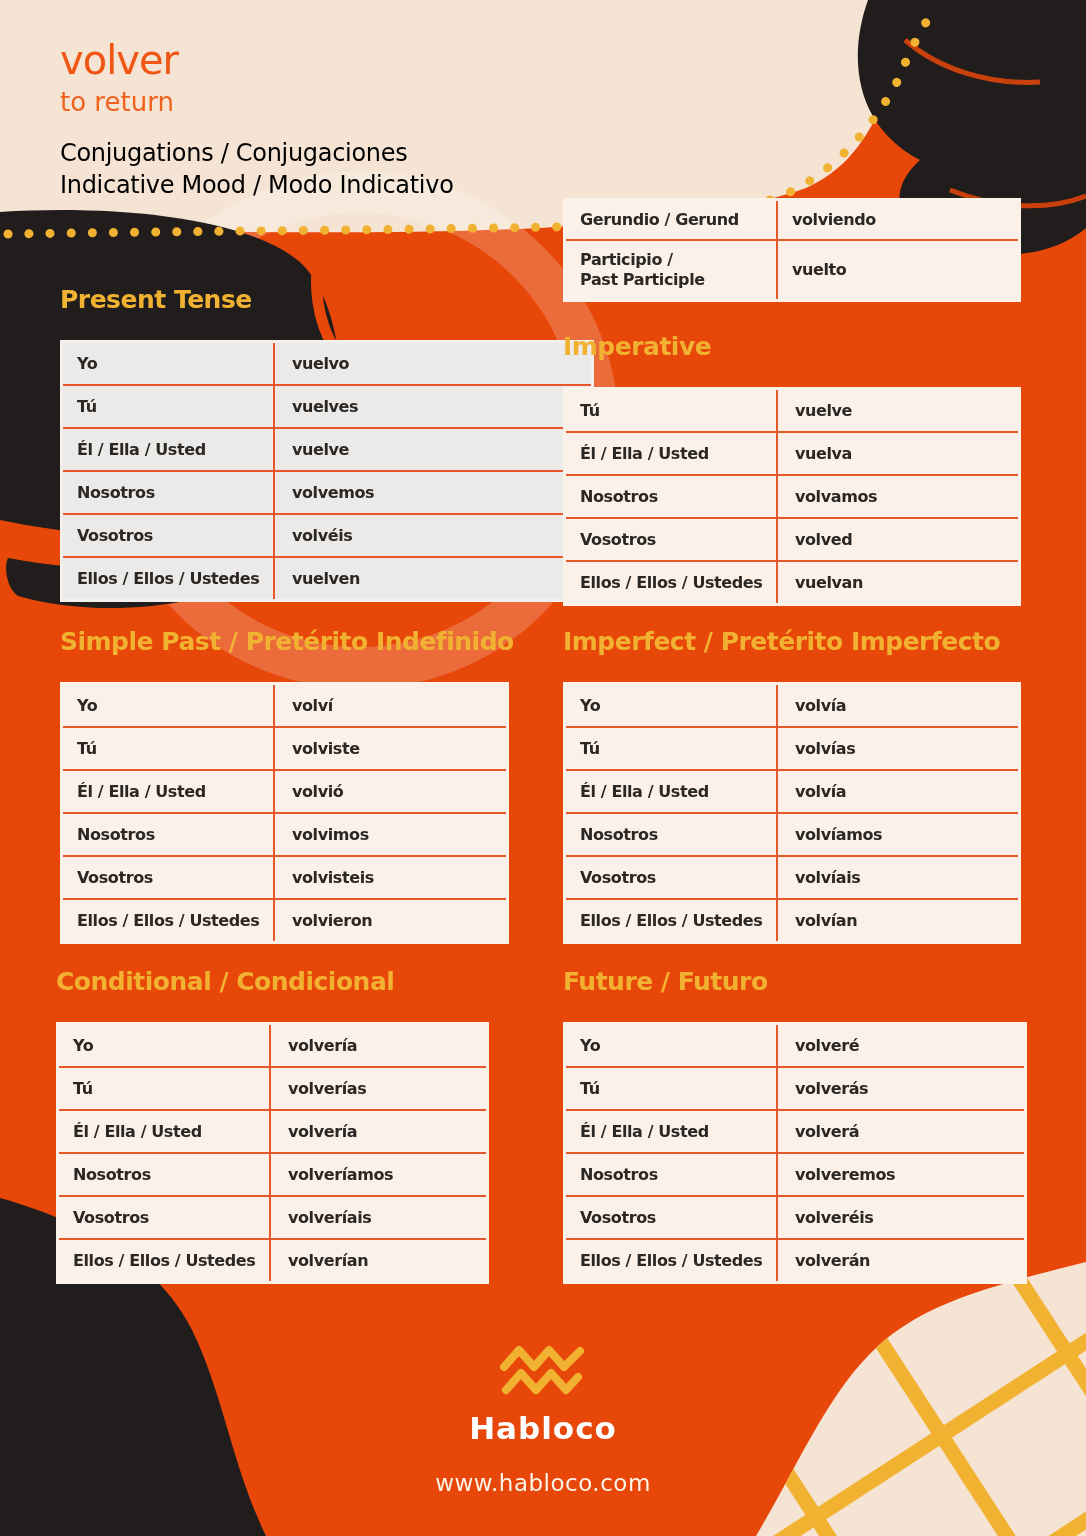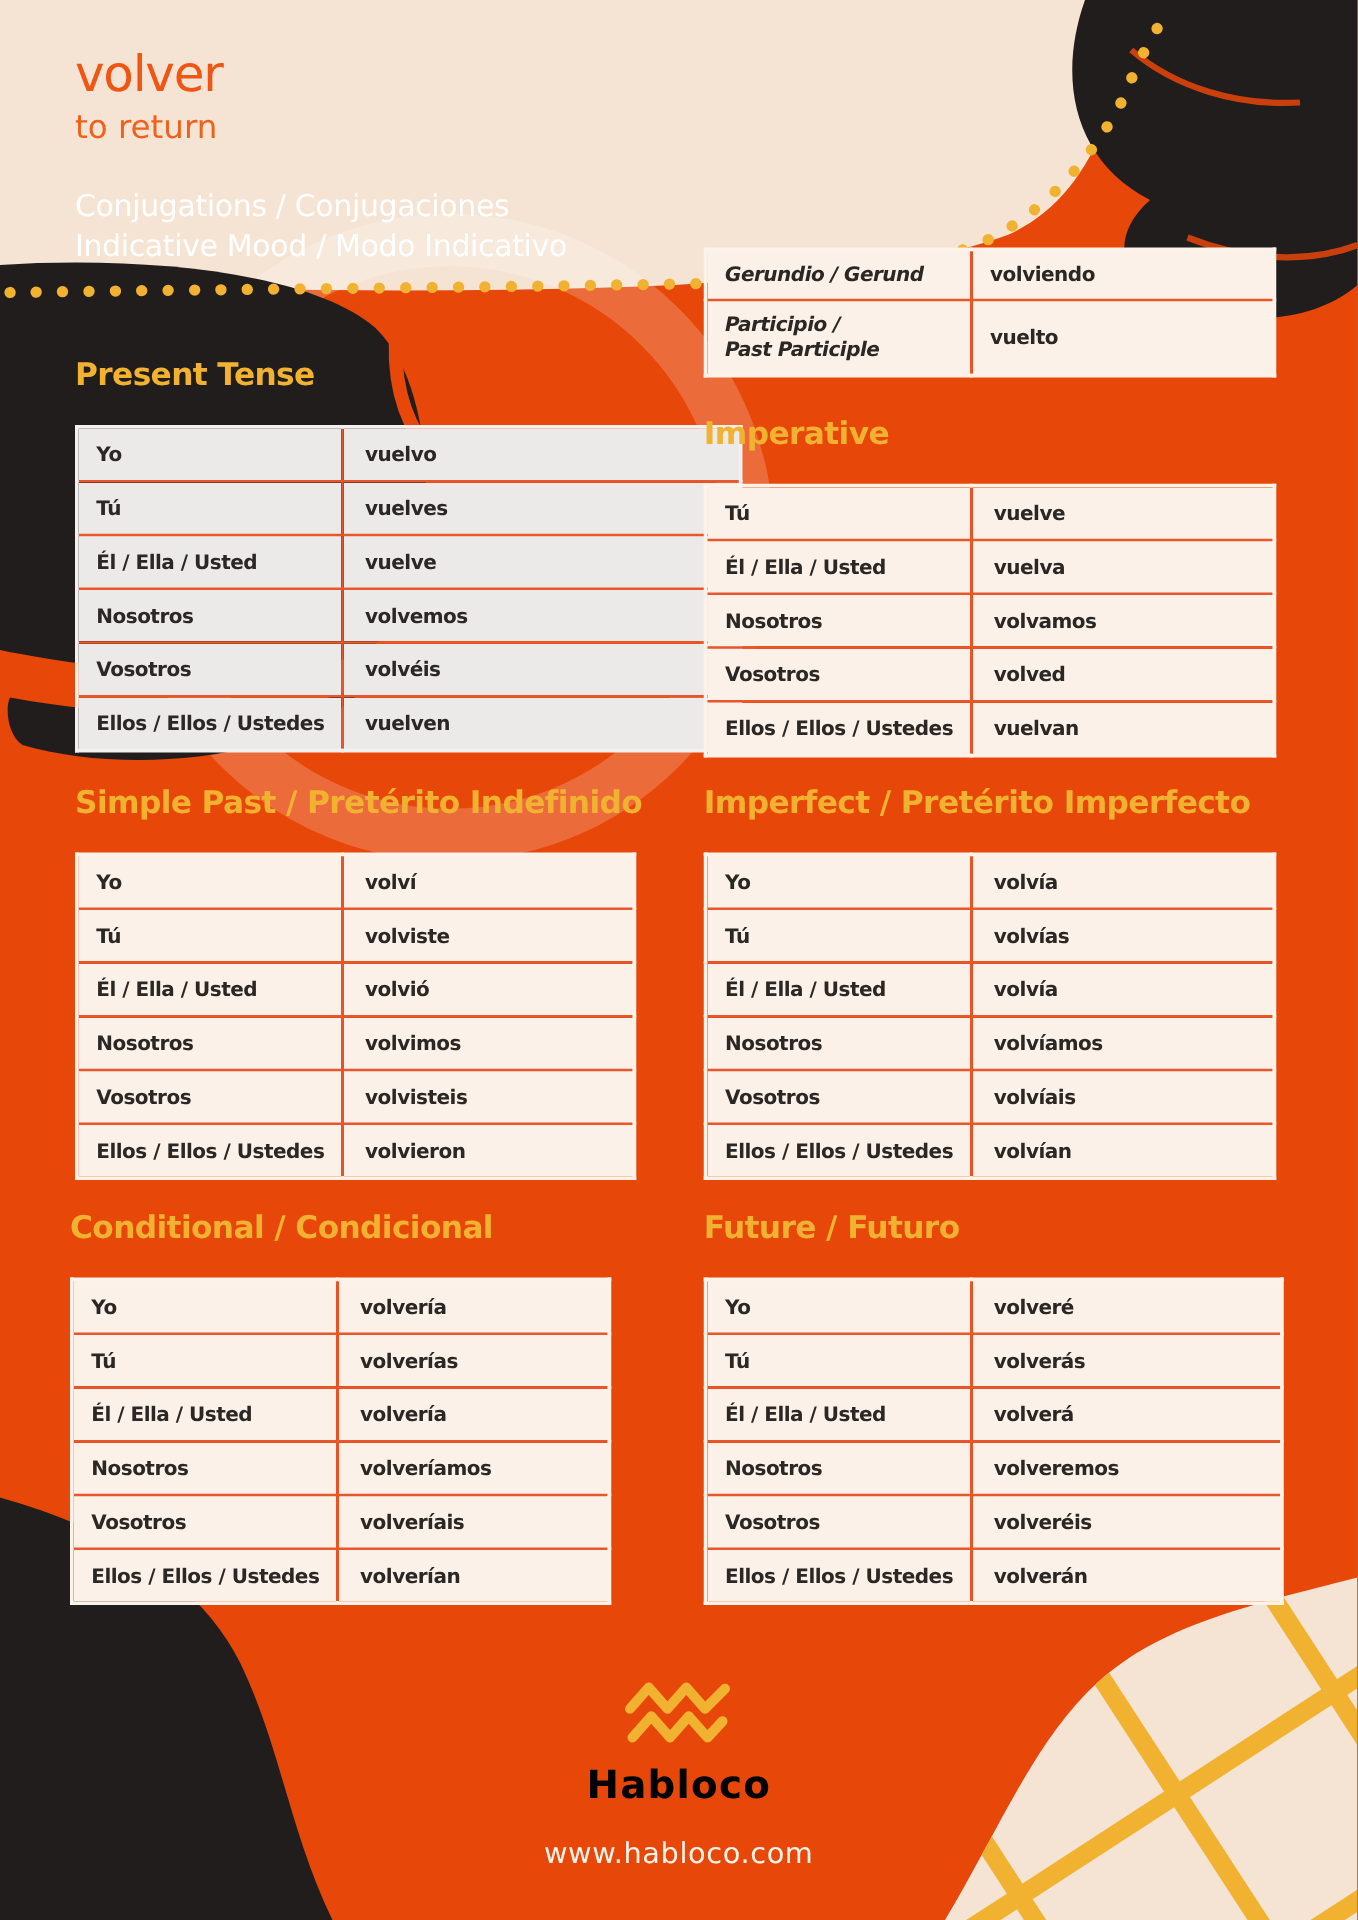--- a/index.html
+++ b/index.html
@@ -7,56 +7,56 @@
     position:relative;width:1086px;height:1536px;margin:0 auto;
     background:#E8470A;overflow:hidden;
     font-family:"DejaVu Sans","Liberation Sans",sans-serif;
   }
   svg.bg{position:absolute;left:0;top:0;z-index:0;display:block;}
 
   
   .header{position:absolute;left:60px;top:40px;z-index:2;}
   .verb{font-size:40px;font-weight:normal;color:#EF5513;letter-spacing:-1px;line-height:1;}
   .translation{font-size:26px;color:#F0611E;margin-top:9px;line-height:1;}
-  .subtitle{font-size:24px;color:#ffffff;margin-top:34px;line-height:32px;letter-spacing:-0.3px;}
+  .subtitle{font-size:24px;color:#000000;margin-top:22px;line-height:32px;letter-spacing:-0.3px;}
 
   
   .ctable{border-collapse:collapse;table-layout:fixed;width:100%;border:3px solid #FBF2E9;}
   .ctable td{
     border:2px solid #E7572B;height:41px;vertical-align:middle;
     font-weight:bold;font-size:16px;letter-spacing:-0.4px;color:#2B2724;
     background:#FBF1E9;white-space:nowrap;overflow:hidden;
   }
   .ctable td.lbl{width:192px;padding:0 4px 0 14px;}
   .ctable td.val{padding:0 6px 0 17px;}
 
   
   #nf{position:absolute;left:563px;top:198px;width:458px;z-index:2;}
   #nf td{height:auto;padding:9px 4px 9px 14px;line-height:20px;}
-  #nf td.nfl{white-space:pre-line;font-style:italic;}
+  #nf td.nfl{white-space:pre-line;}
 
   
   .tense{position:absolute;z-index:2;}
   .tense h2{
     margin:0 0 24px 0;font-size:25px;font-weight:bold;color:#F2B231;
     letter-spacing:-0.5px;line-height:32px;white-space:nowrap;
   }
   #sec0{left:60px;top:284px;width:534px;}
   #sec1{left:563px;top:331px;width:458px;}
   #sec2{left:60px;top:626px;width:449px;}
   #sec3{left:563px;top:626px;width:458px;}
   #sec4{left:56px;top:966px;width:433px;}
   #sec5{left:563px;top:966px;width:464px;}
   
   #sec0 .ctable{border-color:#F3F0ED;}
   #sec0 .ctable td{background:#ECEAE8;}
 
   
   .footer{position:absolute;left:0;right:0;top:1342px;text-align:center;z-index:2;}
-  .brand{font-size:31px;font-weight:bold;color:#000000;letter-spacing:1px;margin-top:8px;}
+  .brand{font-size:31px;font-weight:bold;color:#ffffff;letter-spacing:1px;margin-top:8px;}
   .website{font-size:23px;color:#FCF4E8;margin-top:24px;letter-spacing:0.5px;}
 </style>
 </head>
 <body>
 
 <div class="page">
 
   <svg class="bg" width="1086" height="1536" viewBox="0 0 1086 1536">
     <rect width="1086" height="1536" fill="#E8470A"></rect>
 

